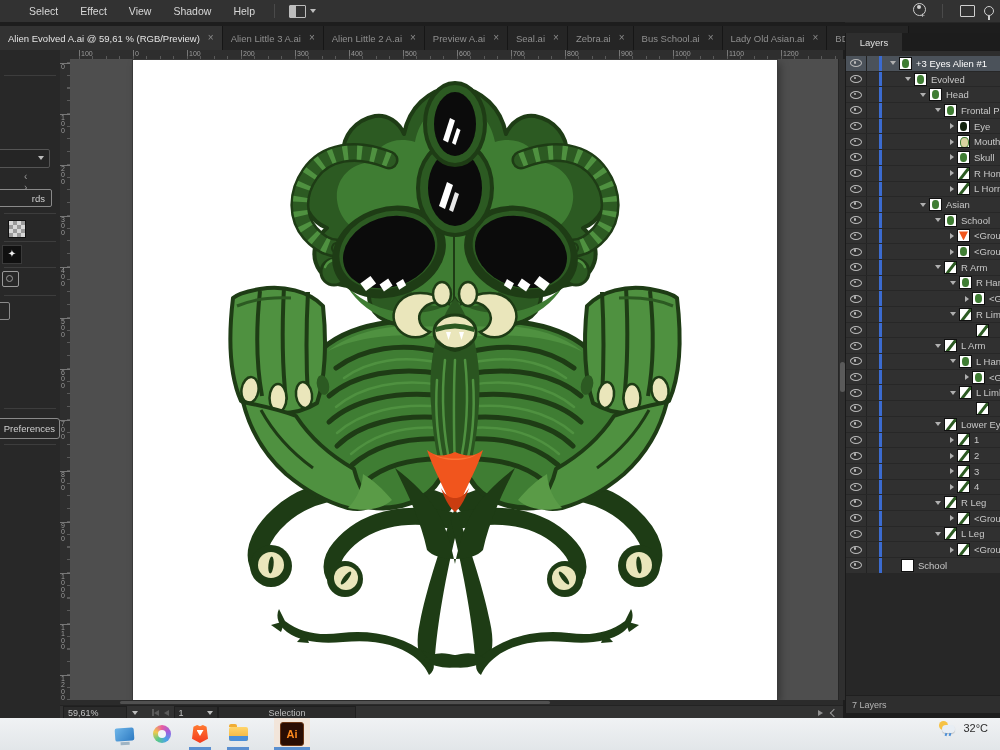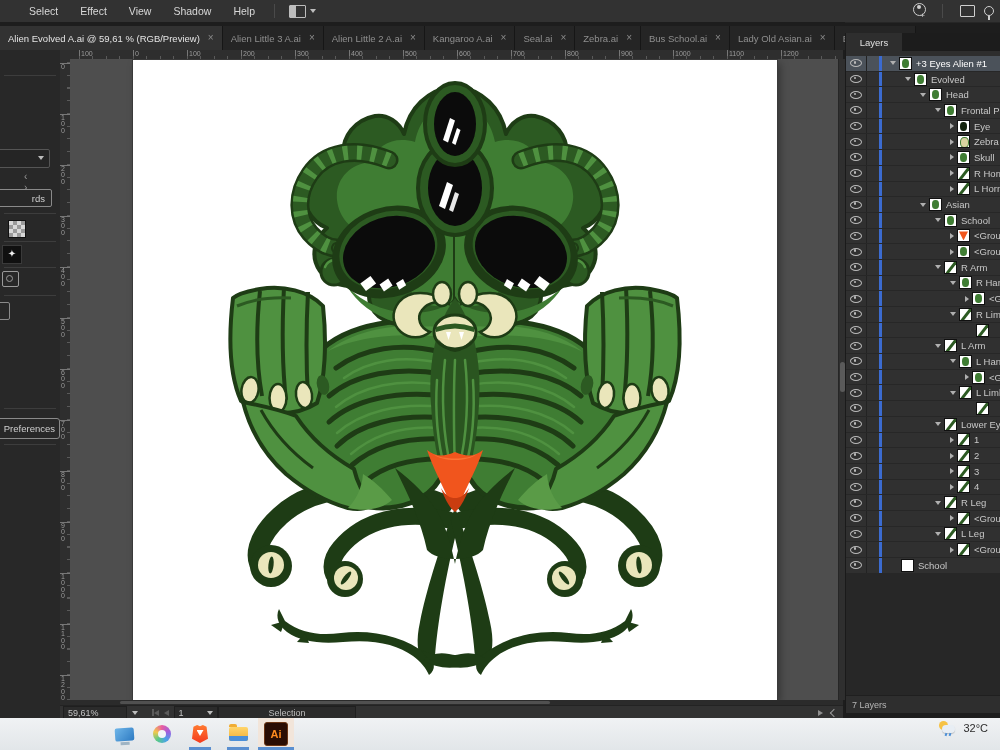--- a/index.html
+++ b/index.html
@@ -169,21 +169,21 @@
     </div>
     <div class="tab">
       <span>Alien Little 3 A.ai</span>
       <span class="x">×</span>
     </div>
     <div class="tab">
       <span>Alien Little 2 A.ai</span>
       <span class="x">×</span>
     </div>
     <div class="tab">
-      <span>Kangaroo A.ai</span>
+      <span>Preview A.ai</span>
       <span class="x">×</span>
     </div>
     <div class="tab">
       <span>Seal.ai</span>
       <span class="x">×</span>
     </div>
     <div class="tab">
       <span>Zebra.ai</span>
       <span class="x">×</span>
     </div>
@@ -443,21 +443,21 @@
       </div>
       <div class="lrow">
         <div class="eyecell">
           <span class="eyeic"></span>
         </div>
         <div class="editcell"></div>
         <div class="cbar" style="background: rgb(59, 107, 208);"></div>
         <div class="lcontent" style="padding-left: 68px;">
           <span class="chv right"></span>
           <div class="thumb13 blob-cream"></div>
-          <span class="llabel">Zebra</span>
+          <span class="llabel">Mouth</span>
         </div>
       </div>
       <div class="lrow">
         <div class="eyecell">
           <span class="eyeic"></span>
         </div>
         <div class="editcell"></div>
         <div class="cbar" style="background: rgb(59, 107, 208);"></div>
         <div class="lcontent" style="padding-left: 68px;">
           <span class="chv right"></span>
@@ -820,21 +820,21 @@
       </div>
       <div class="ttile" style="left: 144px;">
         <span class="paint"></span>
       </div>
       <div class="ttile running" style="left: 182px;">
         <span class="brave"></span>
       </div>
       <div class="ttile running" style="left: 220px;">
         <span class="expl"></span>
       </div>
-      <div class="ttile running activeapp" style="left: 258px;">
+      <div class="ttile running activeapp" style="left: 274px;">
         <span class="aitile">Ai</span>
       </div>
     </div>
   <div id="weather">
     <span class="wico">
       <span class="sun"></span>
         <span class="cld"></span>
         <span class="drop"></span>
         <span class="drop drop2"></span>
     </span>

